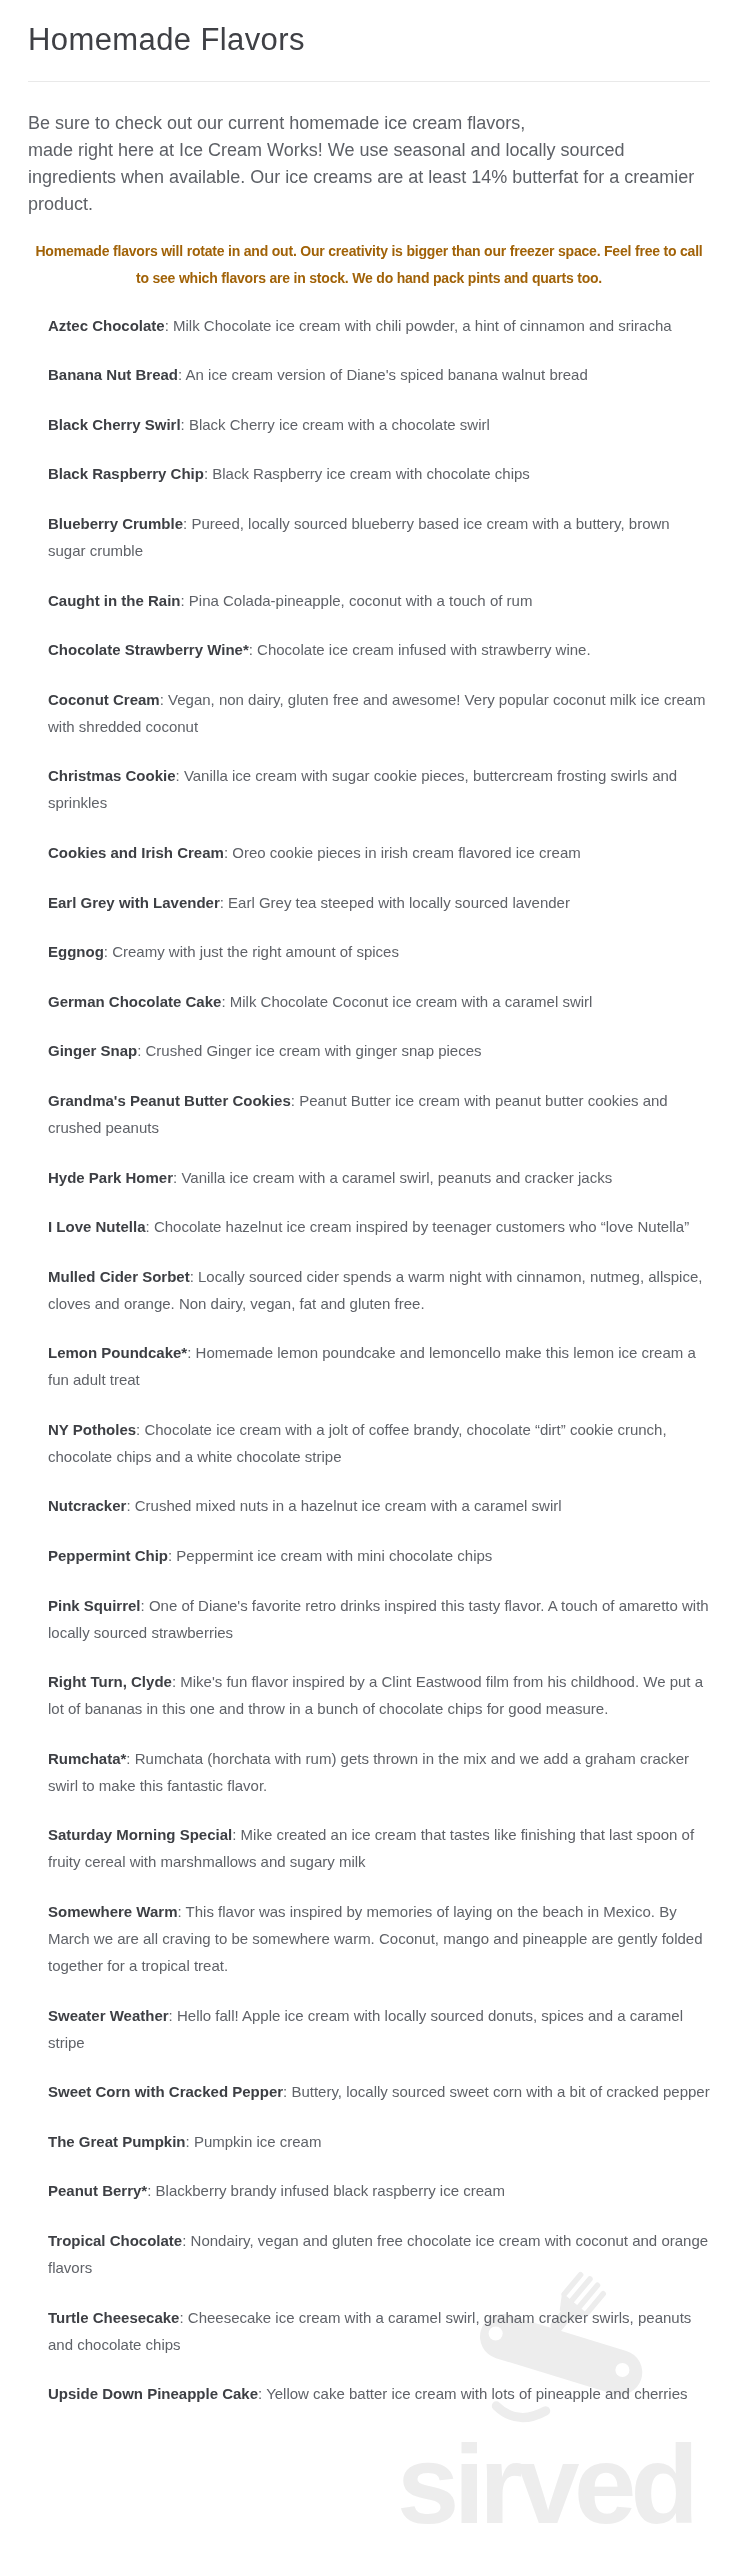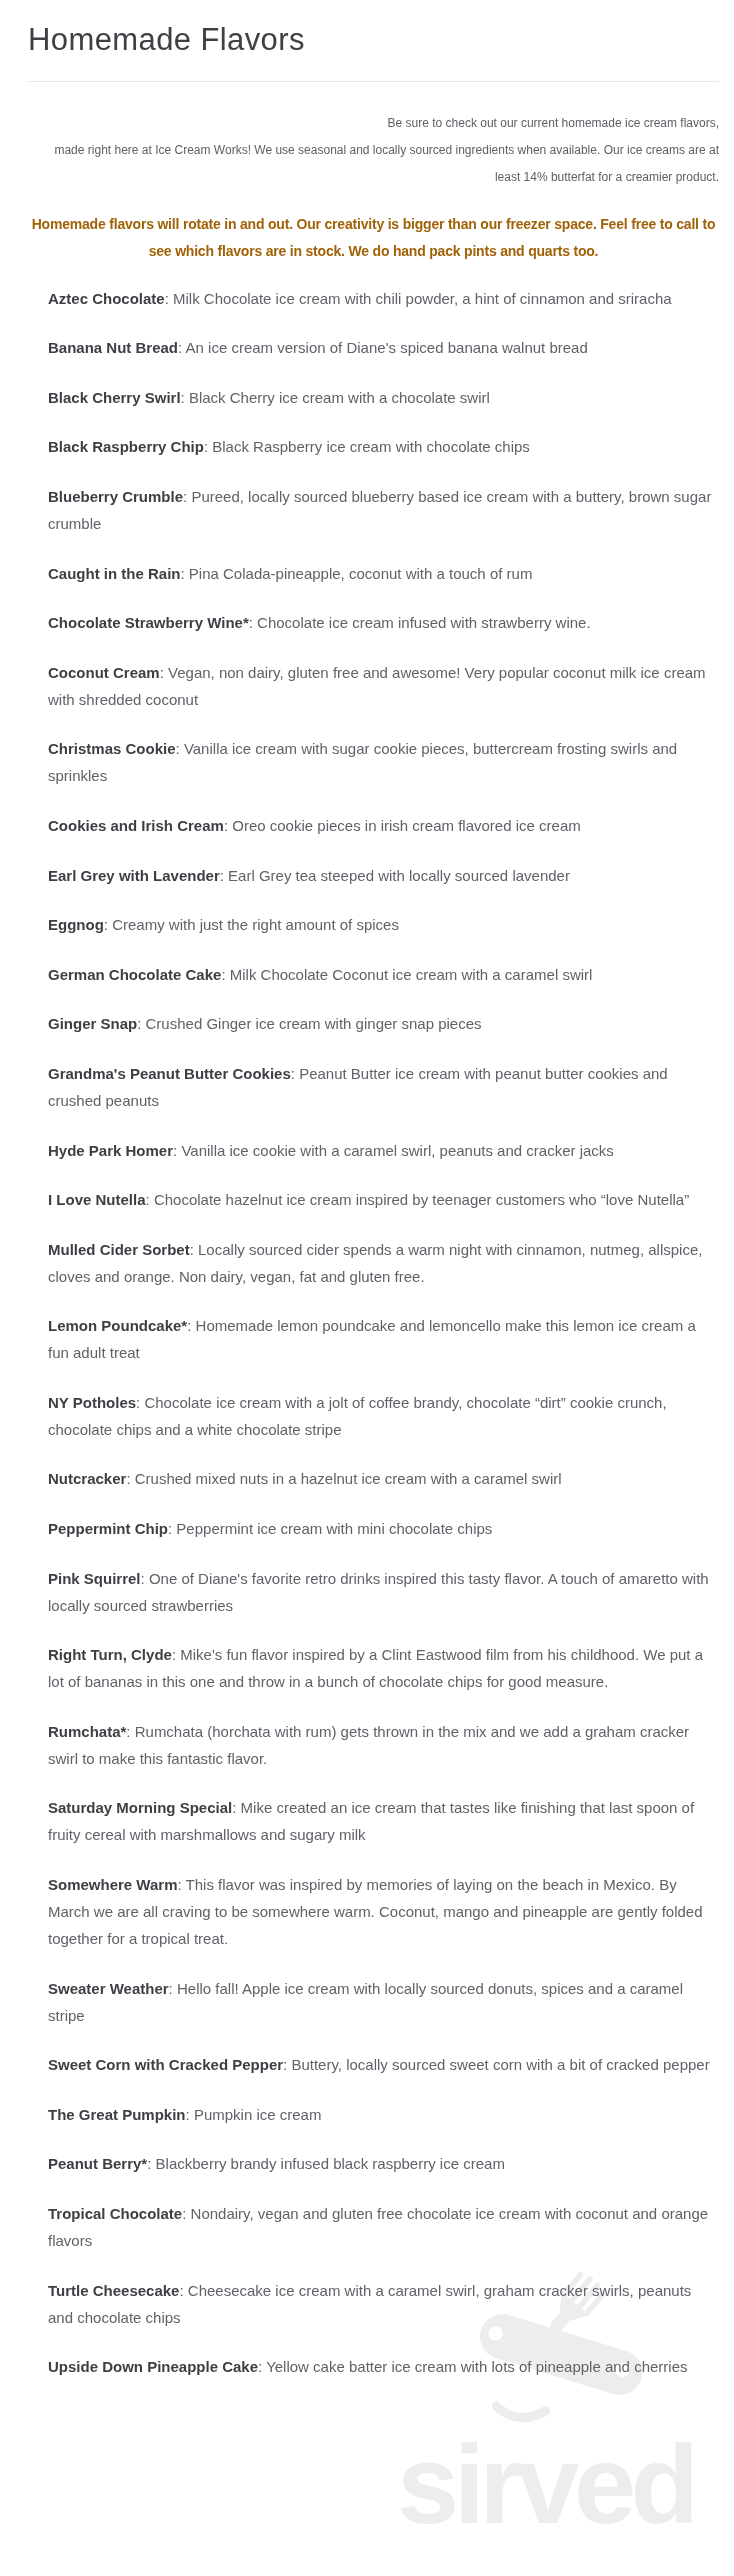--- a/index.html
+++ b/index.html
@@ -10,39 +10,39 @@
   body {
     width: 734px;
     min-height: 2576px;
     position: relative;
     font-family: "Liberation Sans", "DejaVu Sans", sans-serif;
     overflow-x: hidden;
   }
   .page {
     position: relative;
     z-index: 1;
-    padding: 21px 15px 0 28px;
+    padding: 21px 24px 0 28px;
   }
   h1.page-title {
     margin: 0 0 22.6px 0;
     font-size: 31px;
     line-height: 37px;
     font-weight: 300;
     letter-spacing: 0.4px;
     color: #3f4045;
   }
   .rule {
     border: none;
     border-top: 1.4px solid #e9e9e9;
     margin: 0;
   }
   .intro {
     margin: 28px 0 0 0;
-    text-align: right;
-    font-size: 12px;
+    text-align: left;
+    font-size: 18px;
     line-height: 27px;
     color: #5d6066;
   }
   .intro .intro-line1 { display: block; }
   .notice {
     margin: 20px 0 0 0;
     text-align: center;
     font-size: 14px;
     line-height: 27px;
     font-weight: bold;
@@ -144,21 +144,21 @@
     <p class="flavor"><strong class="fname">Earl Grey with Lavender</strong><span class="sep">: </span><span class="fdesc">Earl Grey tea steeped with locally sourced lavender</span></p>
 
     <p class="flavor"><strong class="fname">Eggnog</strong><span class="sep">: </span><span class="fdesc">Creamy with just the right amount of spices</span></p>
 
     <p class="flavor"><strong class="fname">German Chocolate Cake</strong><span class="sep">: </span><span class="fdesc">Milk Chocolate Coconut ice cream with a caramel swirl</span></p>
 
     <p class="flavor"><strong class="fname">Ginger Snap</strong><span class="sep">: </span><span class="fdesc">Crushed Ginger ice cream with ginger snap pieces</span></p>
 
     <p class="flavor"><strong class="fname">Grandma's Peanut Butter Cookies</strong><span class="sep">: </span><span class="fdesc">Peanut Butter ice cream with peanut butter cookies and crushed peanuts</span></p>
 
-    <p class="flavor"><strong class="fname">Hyde Park Homer</strong><span class="sep">: </span><span class="fdesc">Vanilla ice cookie with a caramel swirl, peanuts and cracker jacks</span></p>
+    <p class="flavor"><strong class="fname">Hyde Park Homer</strong><span class="sep">: </span><span class="fdesc">Vanilla ice cream with a caramel swirl, peanuts and cracker jacks</span></p>
 
     <p class="flavor"><strong class="fname">I Love Nutella</strong><span class="sep">: </span><span class="fdesc">Chocolate hazelnut ice cream inspired by teenager customers who “love Nutella”</span></p>
 
     <p class="flavor"><strong class="fname">Mulled Cider Sorbet</strong><span class="sep">: </span><span class="fdesc">Locally sourced cider spends a warm night with cinnamon, nutmeg, allspice, cloves and orange. Non dairy, vegan, fat and gluten free.</span></p>
 
     <p class="flavor"><strong class="fname">Lemon Poundcake*</strong><span class="sep">: </span><span class="fdesc">Homemade lemon poundcake and lemoncello make this lemon ice cream a fun adult treat</span></p>
 
     <p class="flavor"><strong class="fname">NY Potholes</strong><span class="sep">: </span><span class="fdesc">Chocolate ice cream with a jolt of coffee brandy, chocolate “dirt” cookie crunch, chocolate chips and a white chocolate stripe</span></p>
 
     <p class="flavor"><strong class="fname">Nutcracker</strong><span class="sep">: </span><span class="fdesc">Crushed mixed nuts in a hazelnut ice cream with a caramel swirl</span></p>

